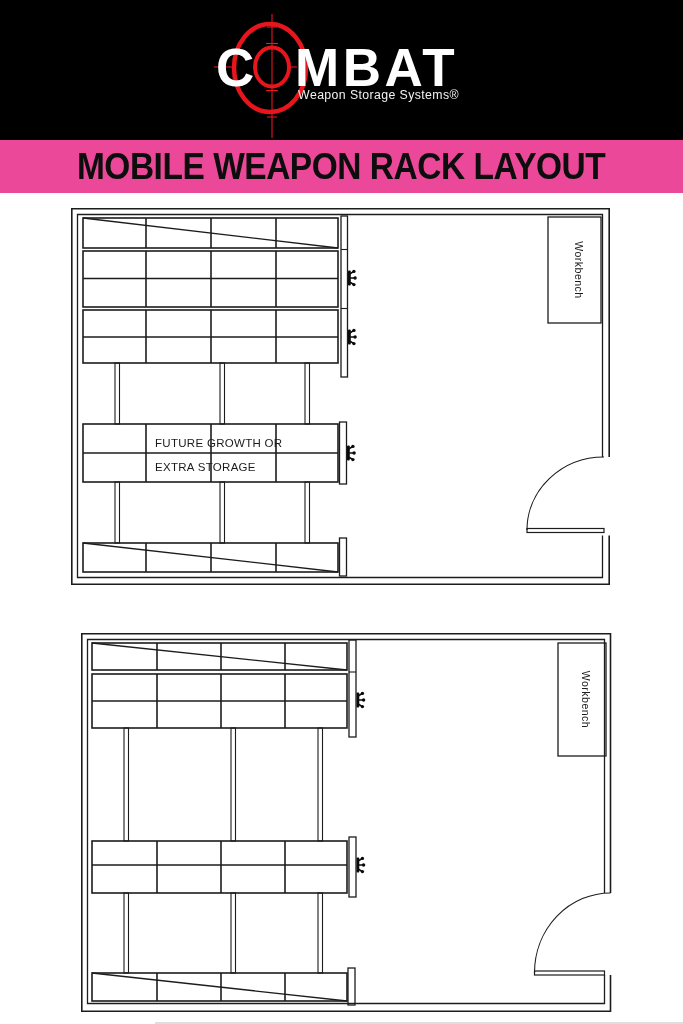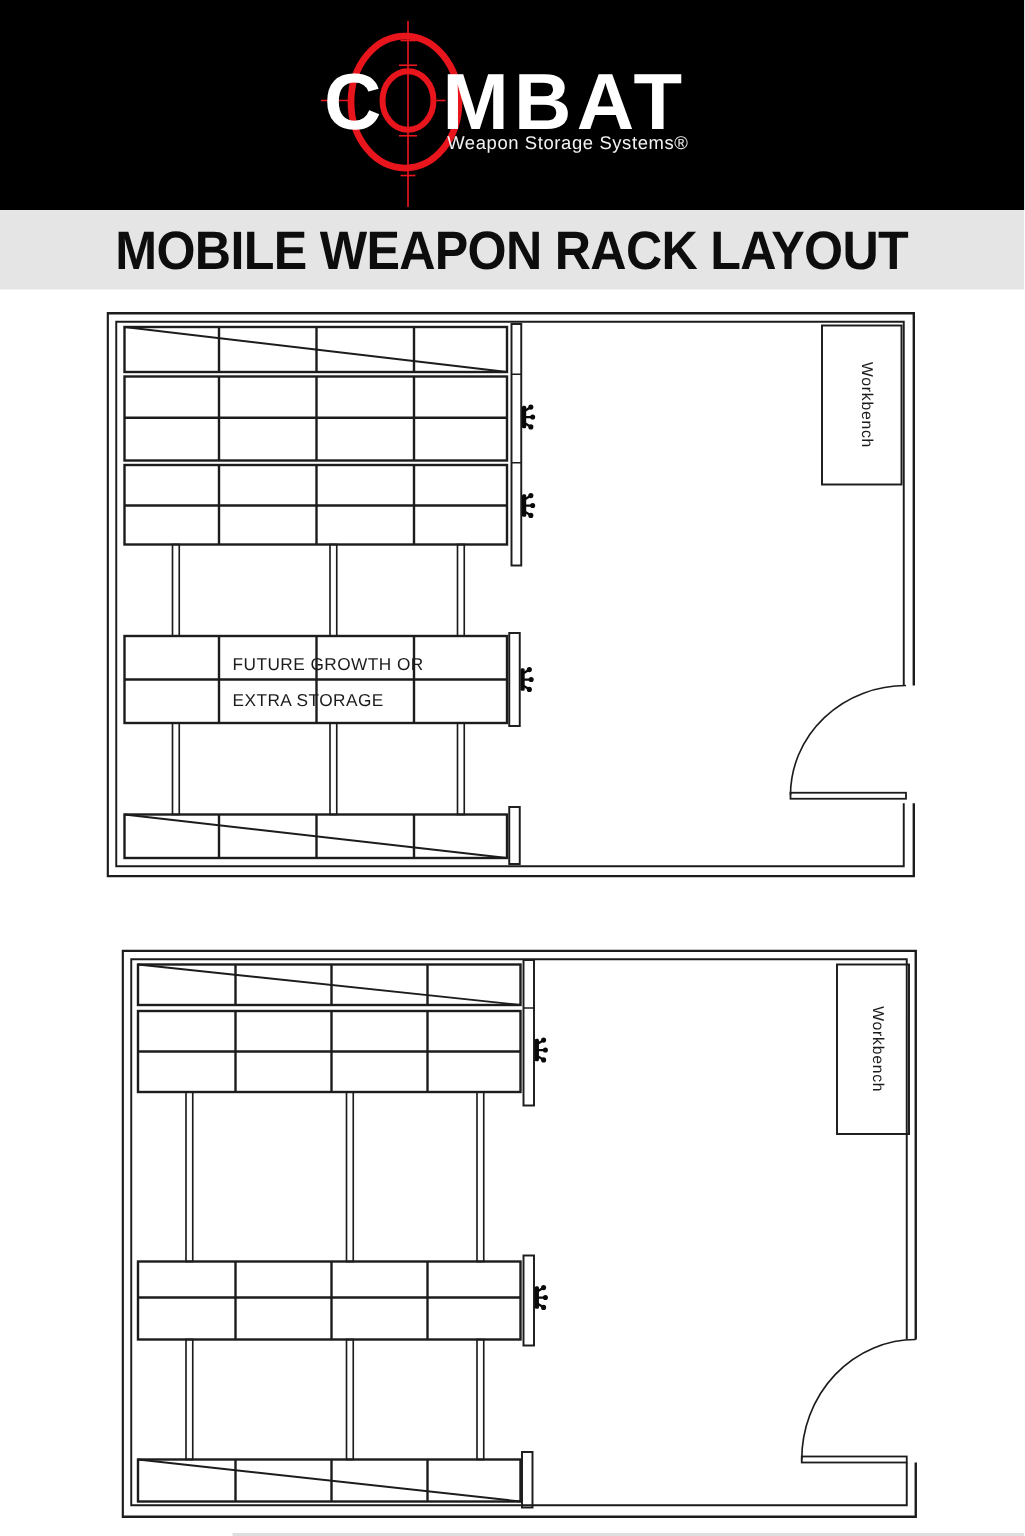--- a/index.html
+++ b/index.html
@@ -7,21 +7,21 @@
         font-family:"Liberation Sans", sans-serif;}
   
   .hdr{position:absolute;left:0;top:0;width:683px;height:140px;background:#000;}
   .logo-svg{position:absolute;left:200px;top:10px;}
   .ring{stroke:#e8151c;fill:none;}
   .xhair{stroke:#e8151c;stroke-width:1.1;fill:none;}
   .logo-word{fill:#ffffff;font:700 53px "Liberation Sans", sans-serif;}
   .logo-rest{letter-spacing:3.5px;}
   .tagline{fill:#f2f2f2;font:400 12.3px "Liberation Sans", sans-serif;letter-spacing:.4px;}
   
-  .banner{position:absolute;left:0;top:140px;width:683px;height:53px;background:#e5e5e5;
+  .banner{position:absolute;left:0;top:140px;width:683px;height:53px;background:#ec4899;
           display:flex;align-items:center;justify-content:center;}
   .banner span{color:#0d0d0d;font:700 36px "Liberation Sans", sans-serif;
                letter-spacing:-0.5px;transform:scaleX(0.93);white-space:nowrap;}
   
   .plan{position:absolute;}
   .plan rect,.plan line,.plan path{stroke:#1c1c1c;fill:none;}
   .w16{stroke-width:1.6;}
   .w13{stroke-width:1.3;}
   .w11{stroke-width:1.1;}
   .endbar{fill:#ffffff;stroke-width:1.3;}

